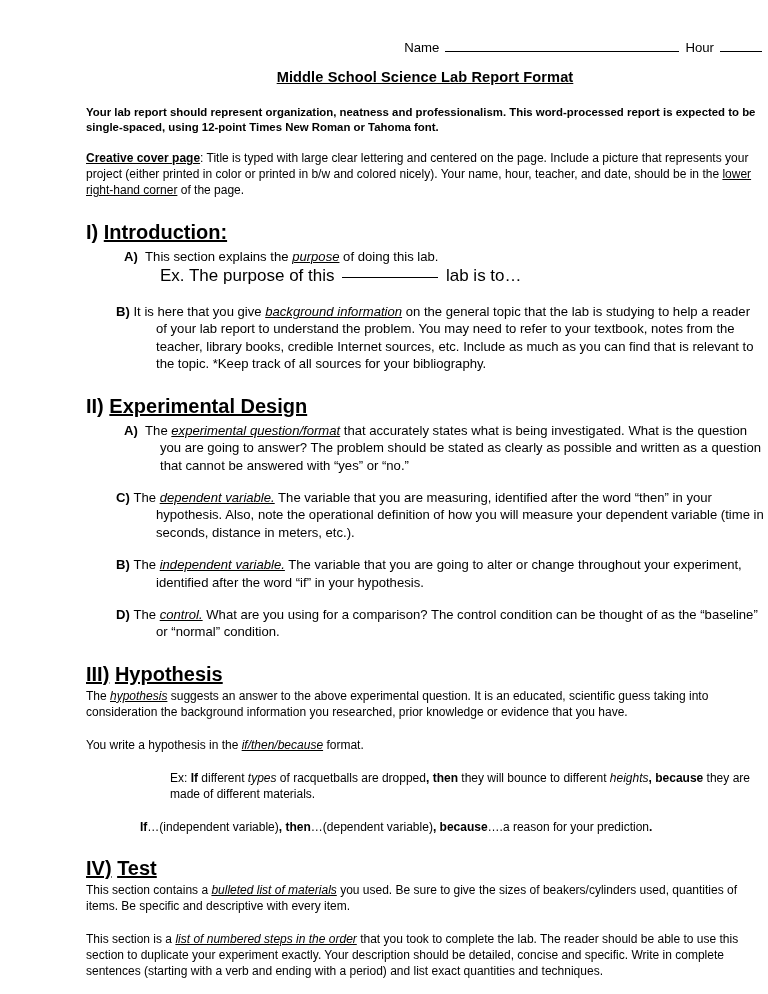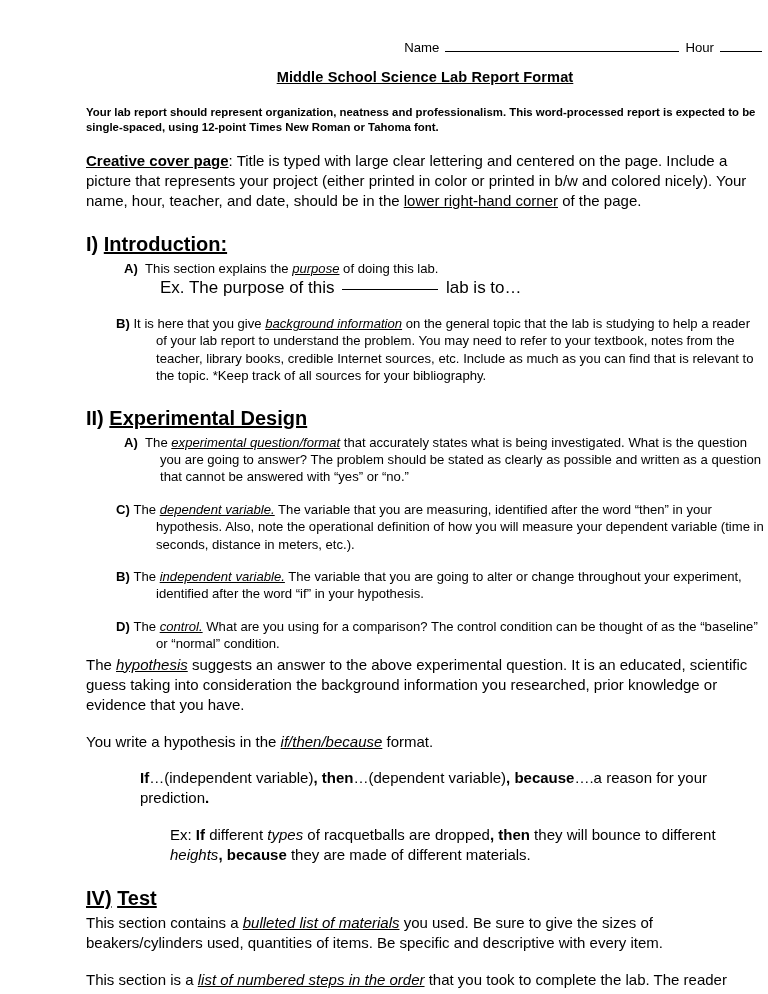--- a/index.html
+++ b/index.html
@@ -59,21 +59,21 @@
   
   .lead {
     font-size: 11.4px;
     font-weight: bold;
     line-height: 1.28;
     margin: 20px 0 0 0;
   }
 
   
   p.body {
-    font-size: 15px;
+    font-size: 12px;
     line-height: 1.33;
     margin: 17px 0 0 0;
   }
   p.tight { margin-top: 13px; }
 
   
   .sec-head {
     font-size: 20px;
     font-weight: bold;
     margin: 20px 0 0 0;
@@ -151,28 +151,29 @@
   <div class="sec-head"><span class="num">II)</span> <span class="ttl">Experimental Design</span></div>
 
   <p class="sub"><span class="ltr">A)</span>&nbsp;&nbsp;<span>The </span><span class="iu">experimental question/format</span><span> that accurately states what is being investigated.  What is the question you are going to answer? The problem should be stated as clearly as possible and written as a question that cannot be answered with “yes” or “no.”</span></p>
 
   <p class="sub gap wide"><span class="ltr">C)</span>&nbsp;<span>The </span><span class="iu">dependent variable.</span><span>  The variable that you are measuring, identified after the word “then” in your hypothesis. Also, note the operational definition of how you will measure your dependent variable (time in seconds, distance in meters, etc.).</span></p>
 
   <p class="sub gap wide"><span class="ltr">B)</span>&nbsp;<span>The </span><span class="iu">independent variable.</span><span>  The variable that you are going to alter or change throughout your experiment, identified after the word “if” in your hypothesis.</span></p>
 
   <p class="sub gap wide"><span class="ltr">D)</span>&nbsp;<span>The </span><span class="iu">control.</span><span>  What are you using for a comparison? The control condition can be thought of as the “baseline” or “normal” condition.</span></p>
 
+  <div class="sec-head"><span class="num u">III)</span> <span class="ttl">Hypothesis</span></div>
 
   <p class="body tight" style="margin-top:2px"><span>The </span><span class="iu">hypothesis</span><span> suggests an answer to the above experimental question.  It is an educated, scientific guess taking into consideration the background information you researched, prior knowledge or evidence that you have.</span></p>
 
   <p class="body"><span>You write a hypothesis in the </span><span class="iu">if/then/because</span><span> format.</span></p>
 
+  <p class="body indent-2"><span>Ex: </span><span class="b">If</span><span> different </span><span class="it">types</span><span> of racquetballs are dropped</span><span class="b">,</span> <span class="b">then</span><span> they will bounce to different </span><span class="it">heights</span><span class="b">,</span> <span class="b">because</span><span> they are made of different materials.</span></p>
+
   <p class="body indent-1"><span class="b">If</span><span>…(independent variable)</span><span class="b">,</span> <span class="b">then</span><span>…(dependent variable)</span><span class="b">,</span> <span class="b">because</span><span>….a reason for your prediction</span><span class="b">.</span></p>
-
-  <p class="body indent-2"><span>Ex: </span><span class="b">If</span><span> different </span><span class="it">types</span><span> of racquetballs are dropped</span><span class="b">,</span> <span class="b">then</span><span> they will bounce to different </span><span class="it">heights</span><span class="b">,</span> <span class="b">because</span><span> they are made of different materials.</span></p>
 
   <div class="sec-head"><span class="num u">IV)</span> <span class="ttl">Test</span></div>
 
   <p class="body tight" style="margin-top:2px"><span>This section contains a </span><span class="iu">bulleted list of materials</span><span> you used. Be sure to give the sizes of beakers/cylinders used, quantities of items. Be specific and descriptive with every item.</span></p>
 
   <p class="body"><span>This section is a </span><span class="iu">list of numbered steps in the order</span><span> that you took to complete the lab. The reader should be able to use this section to duplicate your experiment exactly.  Your description should be detailed, concise and specific.  Write in complete sentences (starting with a verb and ending with a period) and list exact quantities and techniques.</span></p>
 
   <div class="sec-head"><span class="num">V)</span> <span class="ttl">Observations</span></div>
 
 </div>

